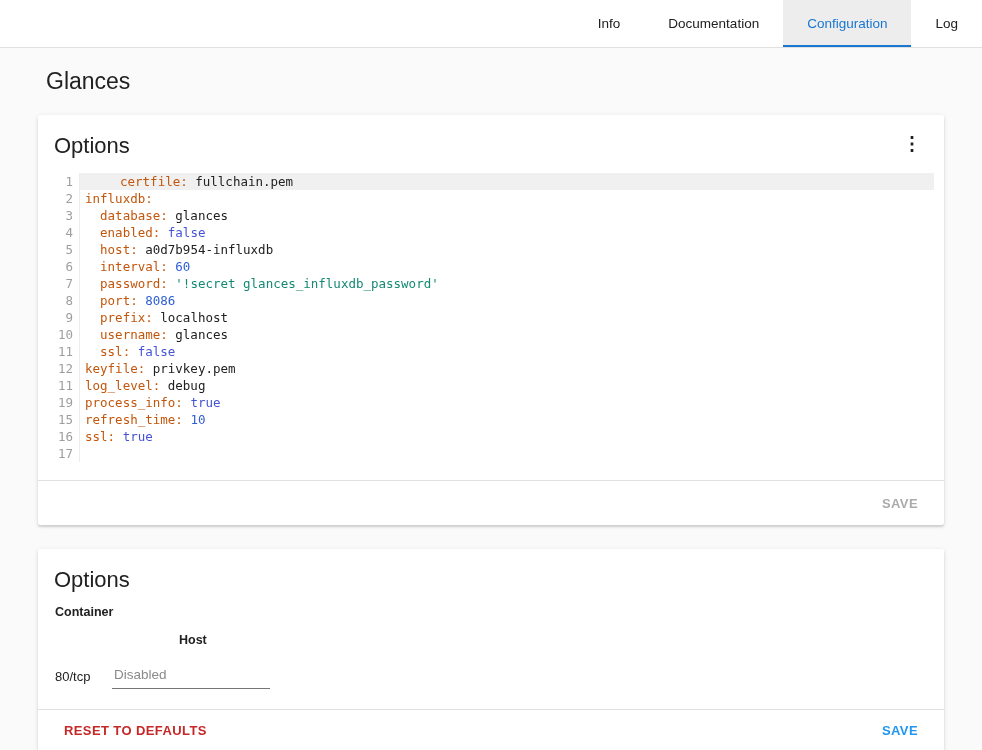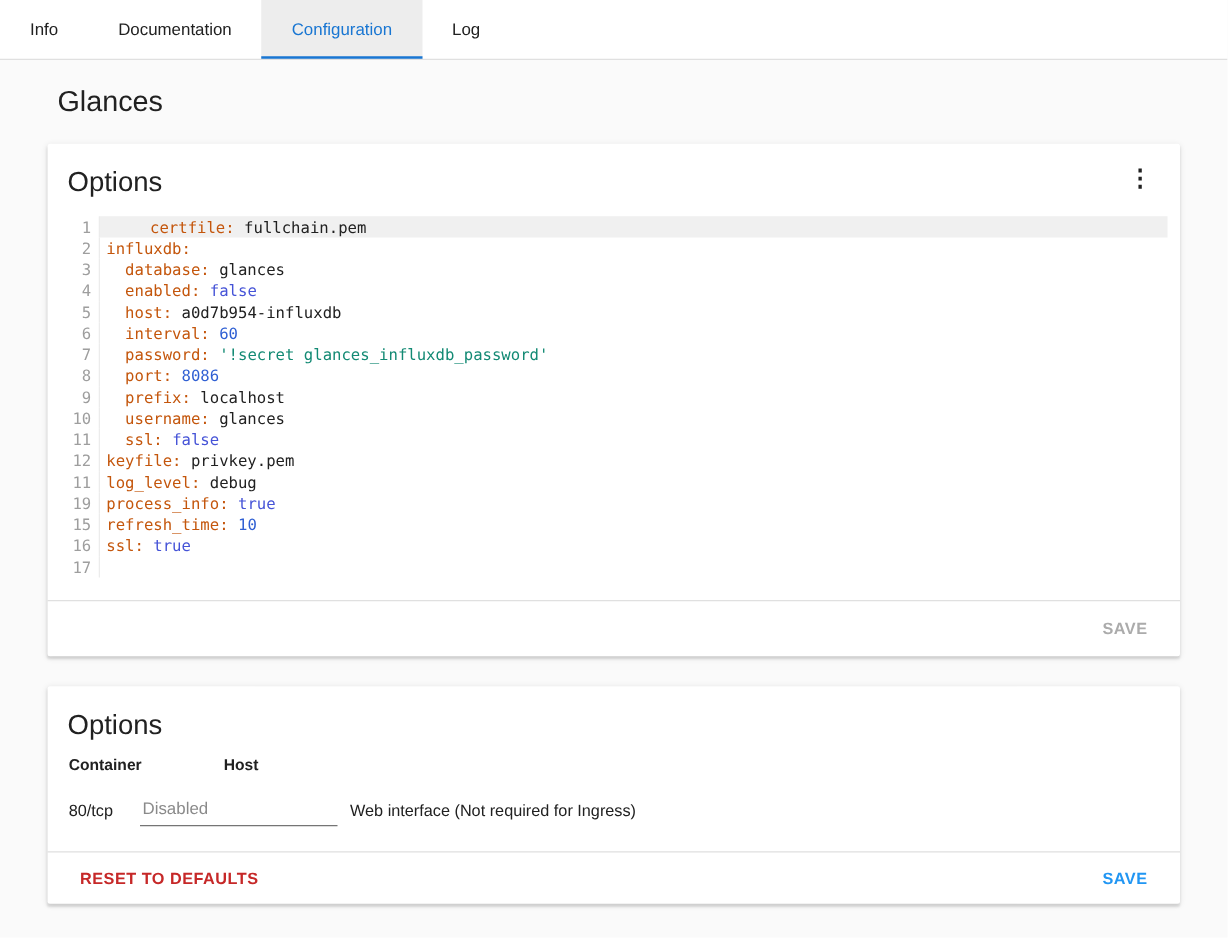--- a/index.html
+++ b/index.html
@@ -7,21 +7,21 @@
   body {
     background:#fafafa;
     font-family:"Liberation Sans", sans-serif;
     color:#212121;
     overflow:hidden;
   }
   
   .header {
     height:48px; background:#ffffff;
     border-bottom:1px solid #e0e0e0;
-    display:flex; justify-content:flex-start;
+    display:flex; justify-content:flex-end;
   }
   .tabs { display:flex; height:100%; }
   .tab {
     padding:0 24px; line-height:47px; font-size:13.5px;
     color:#212121; cursor:pointer; white-space:nowrap;
   }
   .tab.active {
     color:var(--accent-blue,#1976d2);
     background:#ededed;
     box-shadow:inset 0 -2px 0 var(--accent-blue,#1976d2);
@@ -74,21 +74,21 @@
   .btn-primary  { color:var(--save-blue,#2196f3); }
   .btn-danger   { color:var(--reset-red,#c62828); }
   .footer-actions { display:flex; justify-content:space-between; }
   
   .net-table { padding:2px 0 20px 0; }
   .net-header-row {
     display:flex; padding-left:17px; font-size:12.5px; font-weight:bold;
     margin-bottom:16px;
   }
   .col-container { width:124px; }
-  .col-host { width:172px; }
+  .col-host { width:172px;margin-top:28px; }
   .col-desc { flex:1; }
   .net-data-row { display:flex; align-items:center; padding-left:17px; font-size:13px; }
   .cell-container { width:57px; }
   .host-input {
     width:158px; margin-right:10px;
     border:none; border-bottom:1px solid #757575; outline:none;
     background:transparent; font-family:"Liberation Sans", sans-serif;
     font-size:13.5px; color:#212121; padding:4px 2px 6px 2px;
   }
   .host-input::placeholder { color:#8a8a8a; opacity:1; }
@@ -194,21 +194,20 @@
       <div class="card-title">Options</div>
     </div>
     <div class="net-table">
       <div class="net-header-row">
         <span class="col-container">Container</span>
         <span class="col-host">Host</span>
       </div>
       <div class="net-data-row">
         <span class="cell-container">80/tcp</span>
         <input class="host-input" type="text" placeholder="Disabled" style="">
-        <span class="cell-desc">Web interface (Not required for Ingress)</span>
       </div>
     </div>
     <div class="card-actions footer-actions">
       <span class="btn btn-danger">RESET TO DEFAULTS</span>
       <span class="btn btn-primary">SAVE</span>
     </div>
   </div>
 </div>
 
 </body></html>

